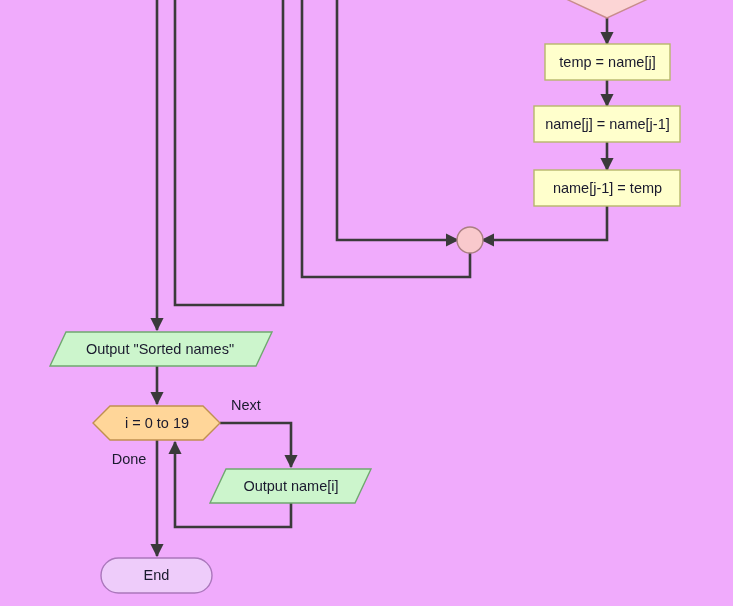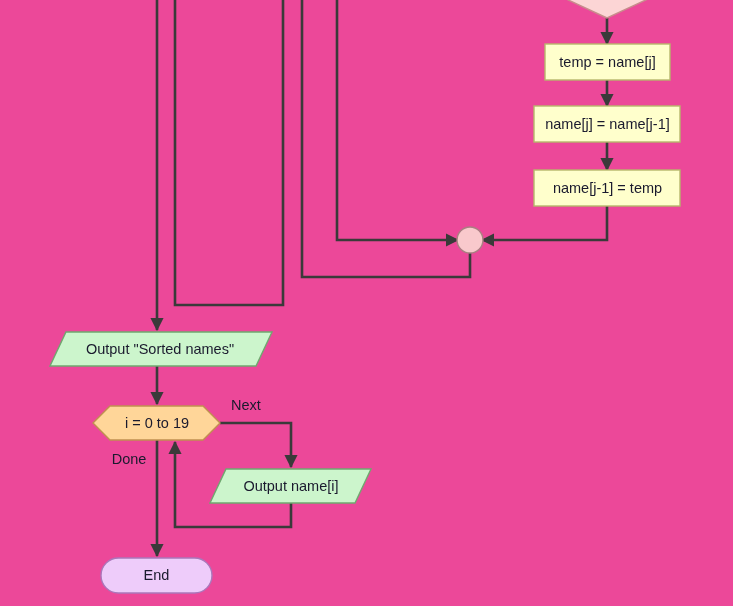--- a/index.html
+++ b/index.html
@@ -8,21 +8,21 @@
     padding: 0;
     background: #ffffff;
   }
   body {
     font-family: "Liberation Sans", sans-serif;
   }
   #canvas {
     position: relative;
     width: 733px;
     height: 606px;
-    background: #ec4899;
+    background: #f0abfc;
     overflow: hidden;
   }
   #flow-svg {
     position: absolute;
     top: 0;
     left: 0;
     width: 733px;
     height: 606px;
   }
   .node-label {

